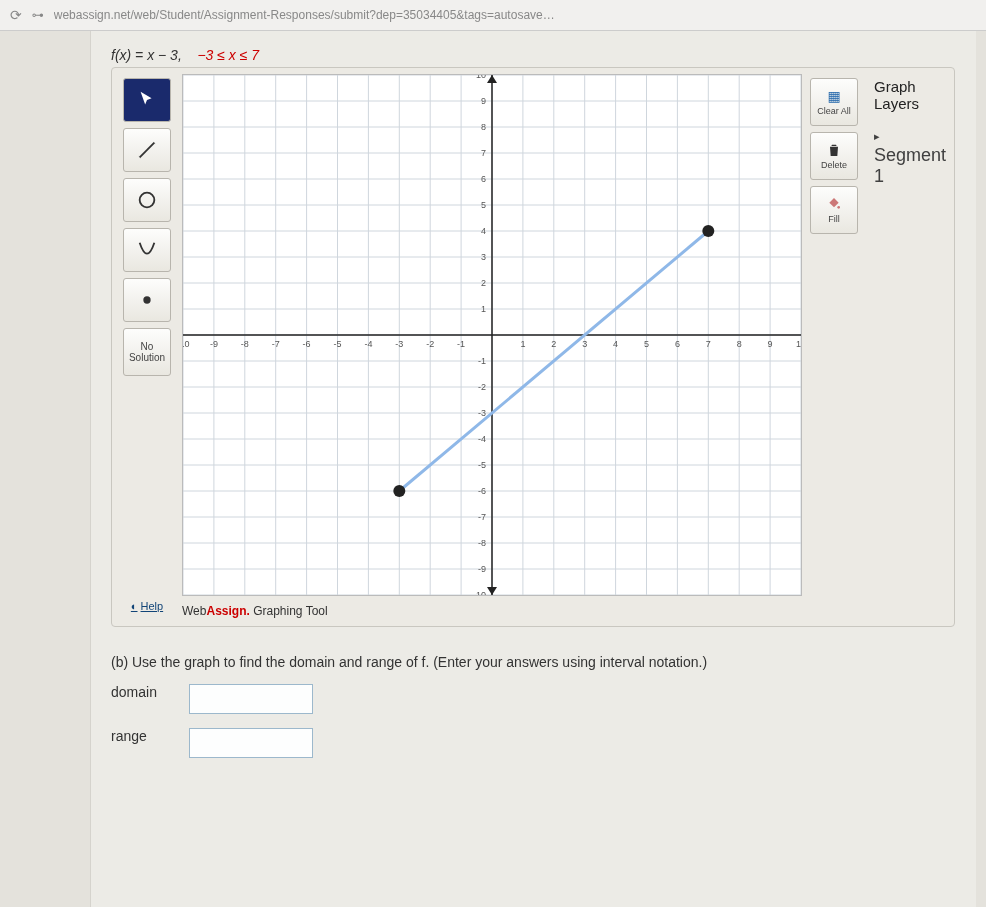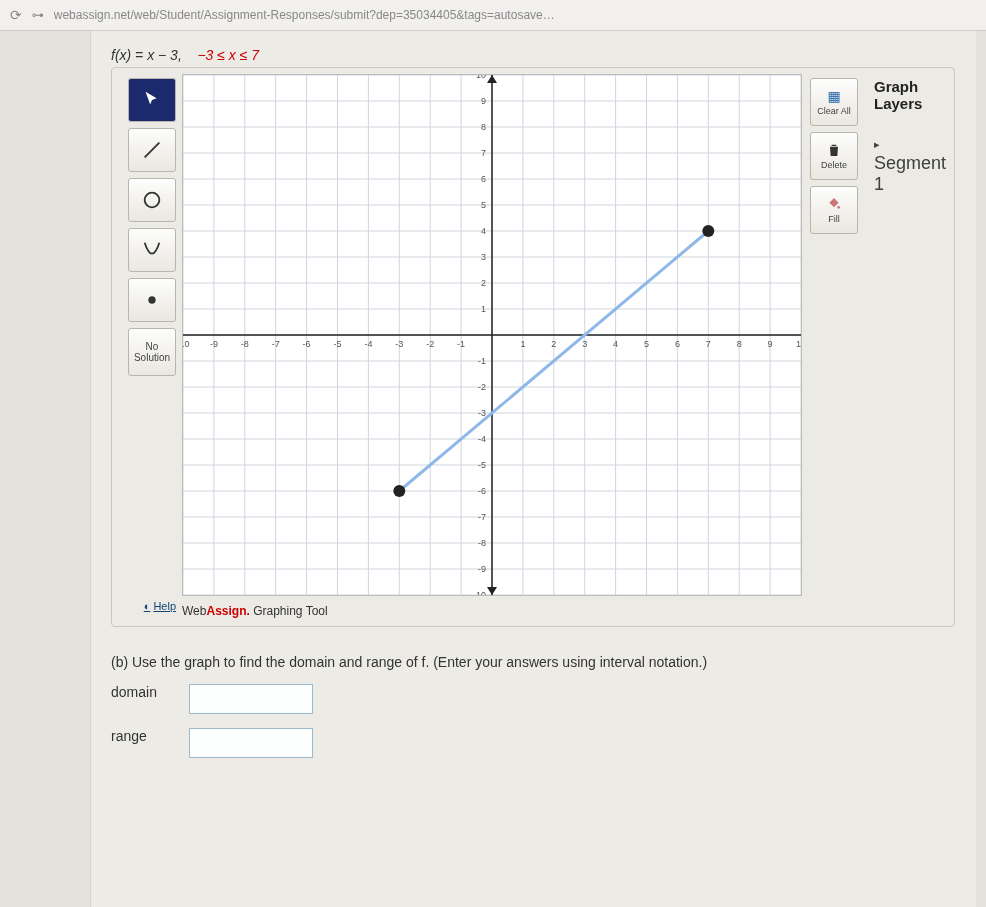--- a/index.html
+++ b/index.html
@@ -3,34 +3,34 @@
 <meta charset="utf-8">
 <style>
 body{margin:0;font-family:Arial,Helvetica,sans-serif;background:#e4e2dc;color:#333;font-size:14px}
 .top-bar{background:#f1f0ee;height:30px;display:flex;align-items:center;padding:0 10px;gap:10px;border-bottom:1px solid #ccc}
 .url{color:#888;font-size:12px;white-space:nowrap;overflow:hidden}
 .page{background:#ecebe6;margin:0 10px 10px 90px;padding:10px 20px 30px;min-height:870px;border-left:1px solid #d5d3cd}
 .formula{font-style:italic;margin:6px 0 4px}
 .red{color:#c00}
 .prompt{margin:4px 0 10px}
 .graph-panel{background:#eceae4;border:1px solid #c9c7c0;border-radius:4px;padding:6px;display:flex;gap:6px;width:830px;position:relative}
-.tool-col{width:58px;display:flex;flex-direction:column;gap:6px;align-items:flex-end;padding-top:4px}
+.tool-col{width:58px;display:flex;flex-direction:column;gap:6px;align-items:center;padding-top:4px}
 .tool-btn{width:46px;height:42px;border:1px solid #b8b5ad;border-radius:3px;background:linear-gradient(#fdfdfc,#e9e7e0);display:flex;align-items:center;justify-content:center;cursor:pointer;font-size:11px;color:#444}
 .tool-btn.active{background:#1a2a6c;color:#fff}
 .tool-btn.text{flex-direction:column;line-height:1.1;font-size:10px;height:46px}
 svg.ic{width:22px;height:22px}
 .help{margin-top:auto;font-size:11px;color:#147;cursor:pointer;display:flex;align-items:center;gap:3px;text-decoration:underline;padding:8px 0}
 .graph-wrap{width:620px}
 svg.grid{background:#fff;border:1px solid #bbb;display:block}
 .branding{text-align:left;font-size:12px;color:#333;padding:8px 20px 2px 0}
 .branding b{color:#c00}
 .side-btns{width:52px;display:flex;flex-direction:column;gap:6px;align-items:center;padding-top:4px}
 .side-btn{width:46px;height:46px;border:1px solid #b8b5ad;border-radius:3px;background:linear-gradient(#fdfdfc,#e9e7e0);display:flex;flex-direction:column;align-items:center;justify-content:center;cursor:pointer;font-size:9px;color:#444;gap:2px}
 .layers{flex:1;padding:4px 0 0 8px}
-.layers-title{font-weight:bold;font-size:15px;margin-bottom:20px;color:#222}
+.layers-title{font-weight:normal;font-size:15px;margin-bottom:12px;color:#222}
 .layer-item{font-size:18px;color:#404040;cursor:pointer}
 .layer-item::before{content:"▸ ";font-size:11px}
 .part-b{margin-top:27px;max-width:830px}
 .field-row{display:flex;align-items:flex-start;gap:18px;margin:14px 0}
 .field-label{width:60px}
 .field-input{border:1px solid #9cb8cc;background:#fdfefe;height:28px;width:110px;padding:0 6px;font-size:14px}
 </style>
 </head>
 <body>
 

